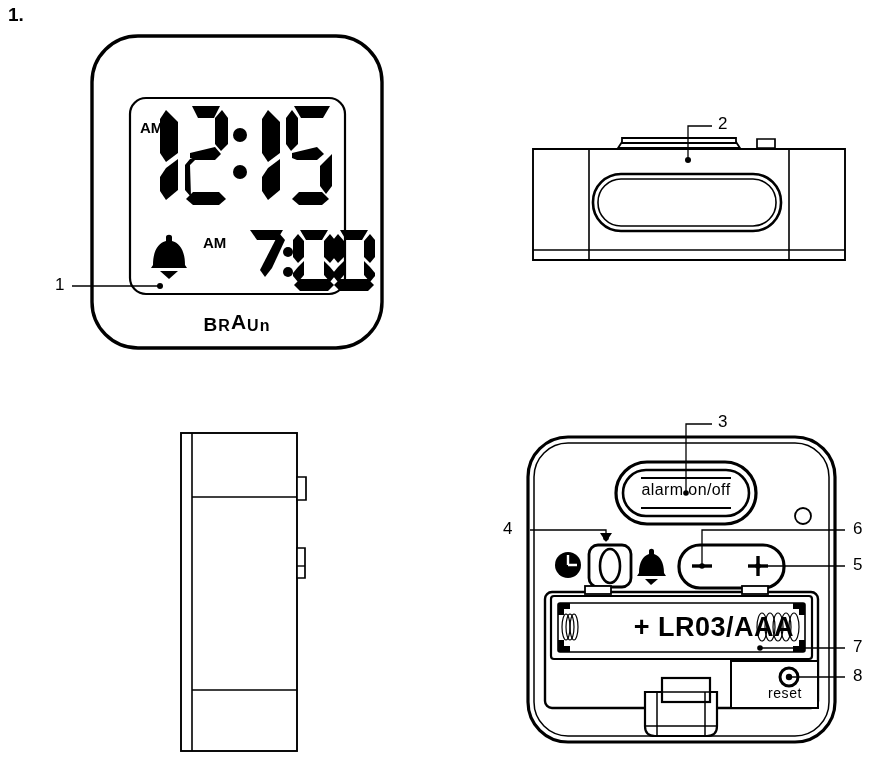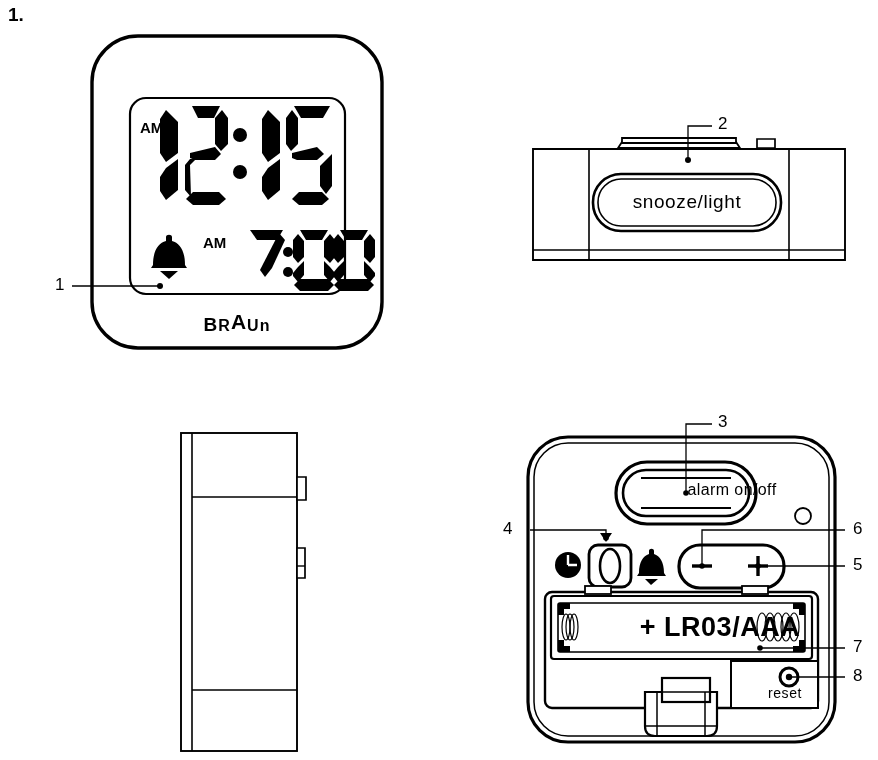--- a/index.html
+++ b/index.html
@@ -276,25 +276,24 @@
         <path d="M789 677 L845 677"></path>
       </g>
       <circle cx="686" cy="493" r="2.8" fill="#000"></circle>
       <circle cx="606" cy="538" r="2.8" fill="#000"></circle>
       <circle cx="702" cy="566" r="2.8" fill="#000"></circle>
       <circle cx="758" cy="566" r="2.8" fill="#000"></circle>
       <circle cx="760" cy="648" r="2.8" fill="#000"></circle>
     </g>
   </svg>
 
-  <div class="lbl" style="left:598px; top:191px; width:178px; text-align:center; font-size:19px; letter-spacing:0.6px;">snooze/light</div>
-
-  <div class="lbl" style="left:623px; top:481px; width:126px; text-align:center; font-size:16px; letter-spacing:0.4px;padding-left:46px;">alarm on/off</div>
-
-  <div class="lbl" style="left:558px; top:612px; width:236px; text-align:center; font-size:27px; font-weight:bold; letter-spacing:0.5px;margin-left:44px;">+ LR03/AAA</div>
+
+  <div class="lbl" style="left:623px; top:481px; width:126px; text-align:center; font-size:16px; letter-spacing:0.4px;">alarm on/off</div>
+
+  <div class="lbl" style="left:558px; top:612px; width:236px; text-align:right; font-size:27px; font-weight:bold; letter-spacing:0.5px;">+ LR03/AAA</div>
 
   <div class="lbl" style="left:731px; top:685px; width:108px; text-align:center; font-size:14px; letter-spacing:0.6px;">reset</div>
 
   <div class="callout" style="left:55px; top:275px;">1</div>
 
   <div class="callout" style="left:718px; top:114px;">2</div>
 
   <div class="callout" style="left:718px; top:412px;">3</div>
 
   <div class="callout" style="left:503px; top:519px;">4</div>

